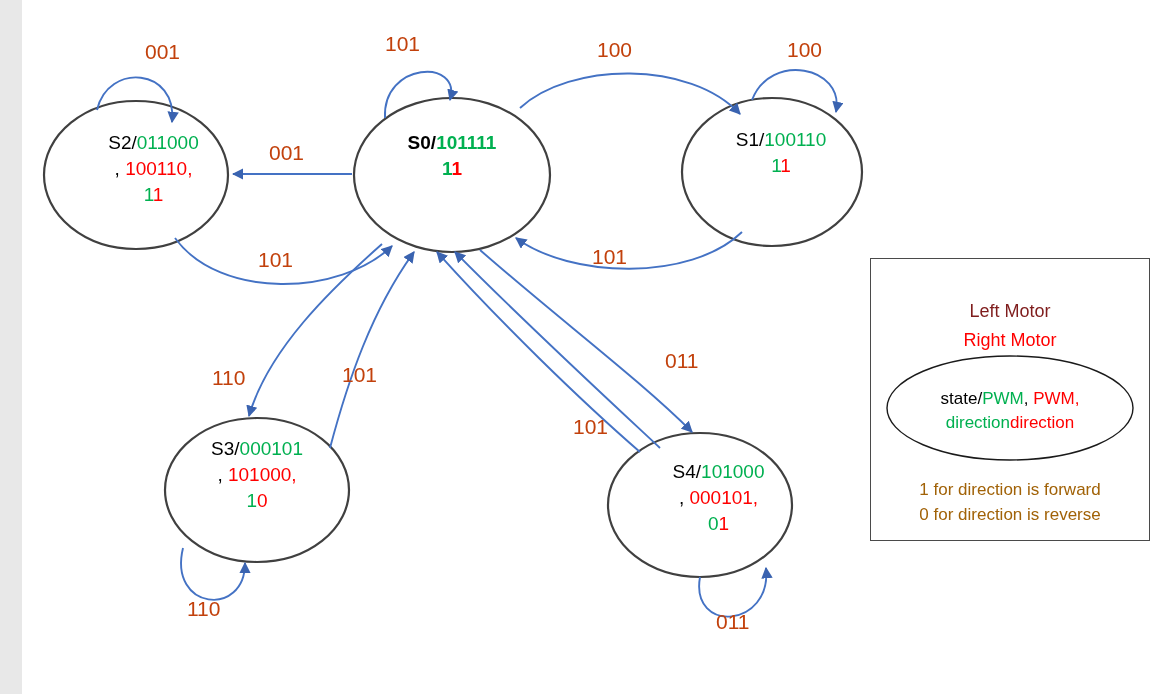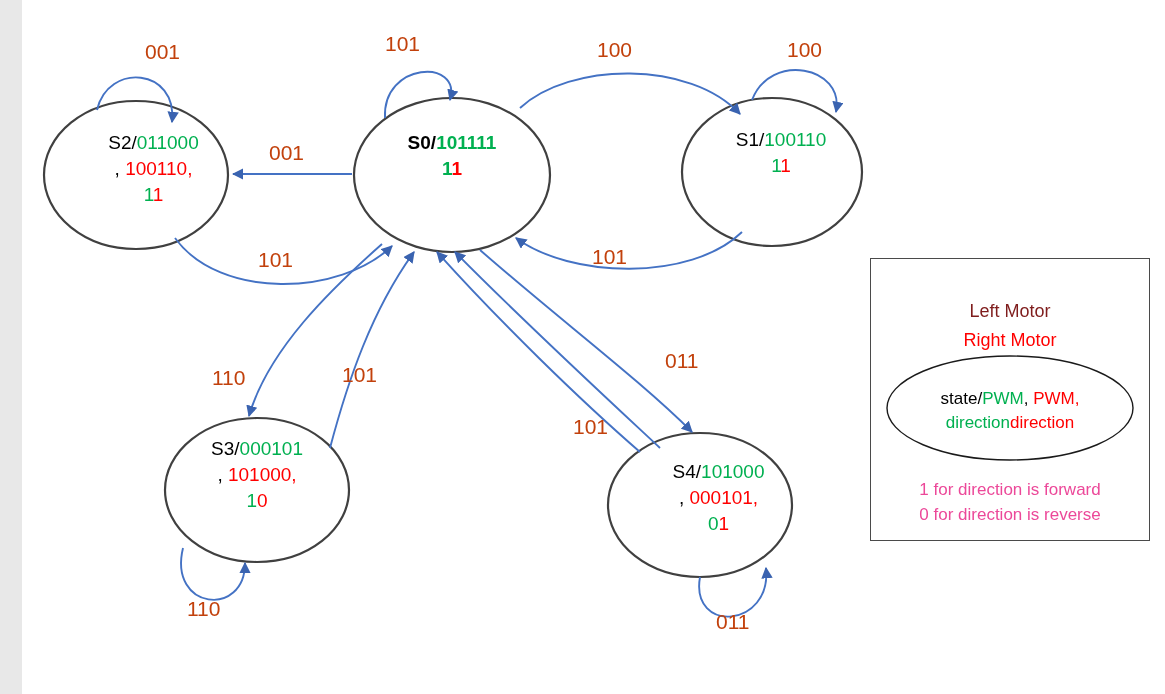--- a/index.html
+++ b/index.html
@@ -99,21 +99,21 @@
     text-align: center;
     font-size: 17px;
     line-height: 24px;
     white-space: nowrap;
   }
   .key-note {
     position: absolute;
     left: 0; right: 0;
     text-align: center;
     font-size: 17px;
-    color: #ec4899;
+    color: #a16207;
   }
   #key-note-1 { top: 221px; }
   #key-note-2 { top: 246px; }
 </style>
 </head>
 <body>
 
 <div id="canvas">
 
   <div id="left-gutter"></div>

